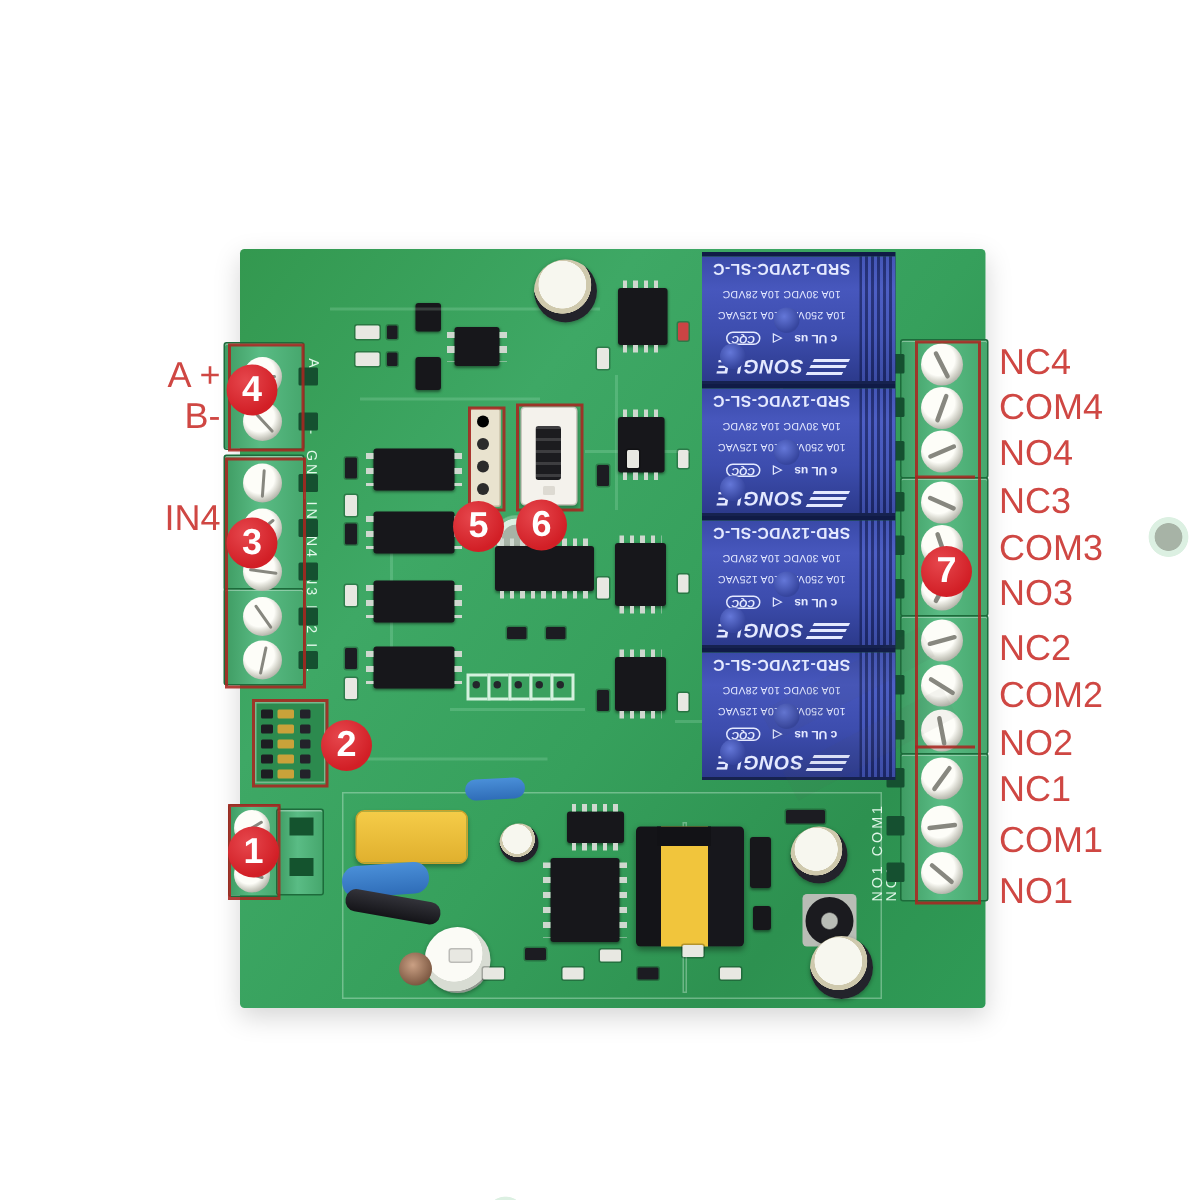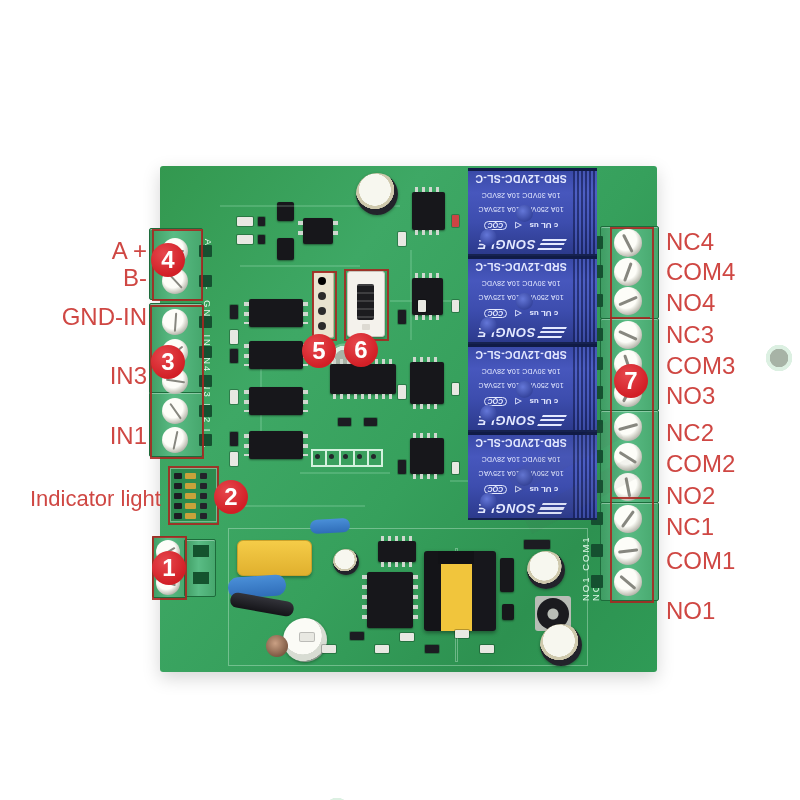--- a/index.html
+++ b/index.html
@@ -137,21 +137,20 @@
   <div class="rbox" style="left:152px;top:536px;width:31px;height:60px;"></div>
   <div class="rbox" style="left:312px;top:271px;width:21px;height:66px;"></div>
   <div class="rbox" style="left:344px;top:269px;width:41px;height:68px;"></div>
   <div class="rbox" style="left:610px;top:227px;width:40px;height:372px;"></div>
   <div class="rline" style="left:610px;top:317px;width:40px;"></div>
   <div class="rline" style="left:610px;top:497px;width:40px;"></div>
 
   <div class="wm" style="left:505px;top:445px;width:120px;height:22px;transform:rotate(-28deg);"></div>
   <div class="wm" style="left:520px;top:485px;width:120px;height:22px;transform:rotate(-28deg);"></div>
 
-  <div class="ind">Indicator light</div>
 
 <div class="trace" style="left: 220px; top: 205px; width: 180px; height: 2px;"></div>
     <div class="trace" style="left: 240px; top: 265px; width: 120px; height: 2px;"></div>
     <div class="trace" style="left: 410px; top: 250px; width: 2px; height: 90px;"></div>
     <div class="trace" style="left: 450px; top: 480px; width: 120px; height: 2px;"></div>
     <div class="trace" style="left: 235px; top: 505px; width: 130px; height: 2px;"></div>
     <div class="trace" style="left: 520px; top: 215px; width: 2px; height: 150px;"></div>
     <div class="trace" style="left: 300px; top: 472px; width: 90px; height: 2px;"></div>
     <div class="trace" style="left: 556px; top: 430px; width: 60px; height: 2px;"></div>
     <div class="trace" style="left: 260px; top: 360px; width: 2px; height: 80px;"></div>
@@ -377,35 +376,33 @@
     <div class="smd" style="left: 350px; top: 632px; width: 14px; height: 8px; background: rgb(28, 28, 34); box-shadow: rgba(0, 0, 0, 0.25) 0px 0px 0px 1px;"></div>
     <div class="smd" style="left: 375px; top: 645px; width: 14px; height: 8px; background: rgb(232, 232, 226); box-shadow: rgba(0, 0, 0, 0.25) 0px 0px 0px 1px;"></div>
     <div class="smd" style="left: 400px; top: 633px; width: 14px; height: 8px; background: rgb(232, 232, 226); box-shadow: rgba(0, 0, 0, 0.25) 0px 0px 0px 1px;"></div>
     <div class="smd" style="left: 425px; top: 645px; width: 14px; height: 8px; background: rgb(28, 28, 34); box-shadow: rgba(0, 0, 0, 0.25) 0px 0px 0px 1px;"></div>
     <div class="smd" style="left: 455px; top: 630px; width: 14px; height: 8px; background: rgb(232, 232, 226); box-shadow: rgba(0, 0, 0, 0.25) 0px 0px 0px 1px;"></div>
     <div class="smd" style="left: 480px; top: 645px; width: 14px; height: 8px; background: rgb(232, 232, 226); box-shadow: rgba(0, 0, 0, 0.25) 0px 0px 0px 1px;"></div>
     <div class="smd" style="left: 418px; top: 300px; width: 8px; height: 12px; background: rgb(232, 232, 226); box-shadow: rgba(0, 0, 0, 0.25) 0px 0px 0px 1px;"></div>
     <div class="smd" style="left: 524px; top: 540px; width: 26px; height: 9px; background: rgb(28, 28, 34); box-shadow: rgba(0, 0, 0, 0.25) 0px 0px 0px 1px;"></div>
     <div class="lab labL" style="top: 237px;">A +</div>
     <div class="lab labL" style="top: 264px;">B-</div>
-    <div class="lab labL" style="top: 303px;">GND-IN</div>
-    <div class="lab labL" style="top: 362px;">IN3</div>
-    <div class="lab labL" style="top: 422px;">IN1</div>
+    <div class="lab labL" style="top: 332px;">IN4</div>
     <div class="lab labR" style="top: 228px;">NC4</div>
     <div class="lab labR" style="top: 258px;">COM4</div>
     <div class="lab labR" style="top: 289px;">NO4</div>
     <div class="lab labR" style="top: 321px;">NC3</div>
     <div class="lab labR" style="top: 352px;">COM3</div>
     <div class="lab labR" style="top: 382px;">NO3</div>
     <div class="lab labR" style="top: 419px;">NC2</div>
     <div class="lab labR" style="top: 450px;">COM2</div>
     <div class="lab labR" style="top: 482px;">NO2</div>
     <div class="lab labR" style="top: 513px;">NC1</div>
     <div class="lab labR" style="top: 547px;">COM1</div>
-    <div class="lab labR" style="top: 597px;">NO1</div>
+    <div class="lab labR" style="top: 581px;">NO1</div>
     <div class="callout" style="left: 152px; top: 551px;">1</div>
     <div class="callout" style="left: 214px; top: 480px;">2</div>
     <div class="callout" style="left: 151px; top: 345px;">3</div>
     <div class="callout" style="left: 151px; top: 243px;">4</div>
     <div class="callout" style="left: 302px; top: 334px;">5</div>
     <div class="callout" style="left: 344px; top: 333px;">6</div>
     <div class="callout" style="left: 614px; top: 364px;">7</div>
   </div>
 
 </body></html>

